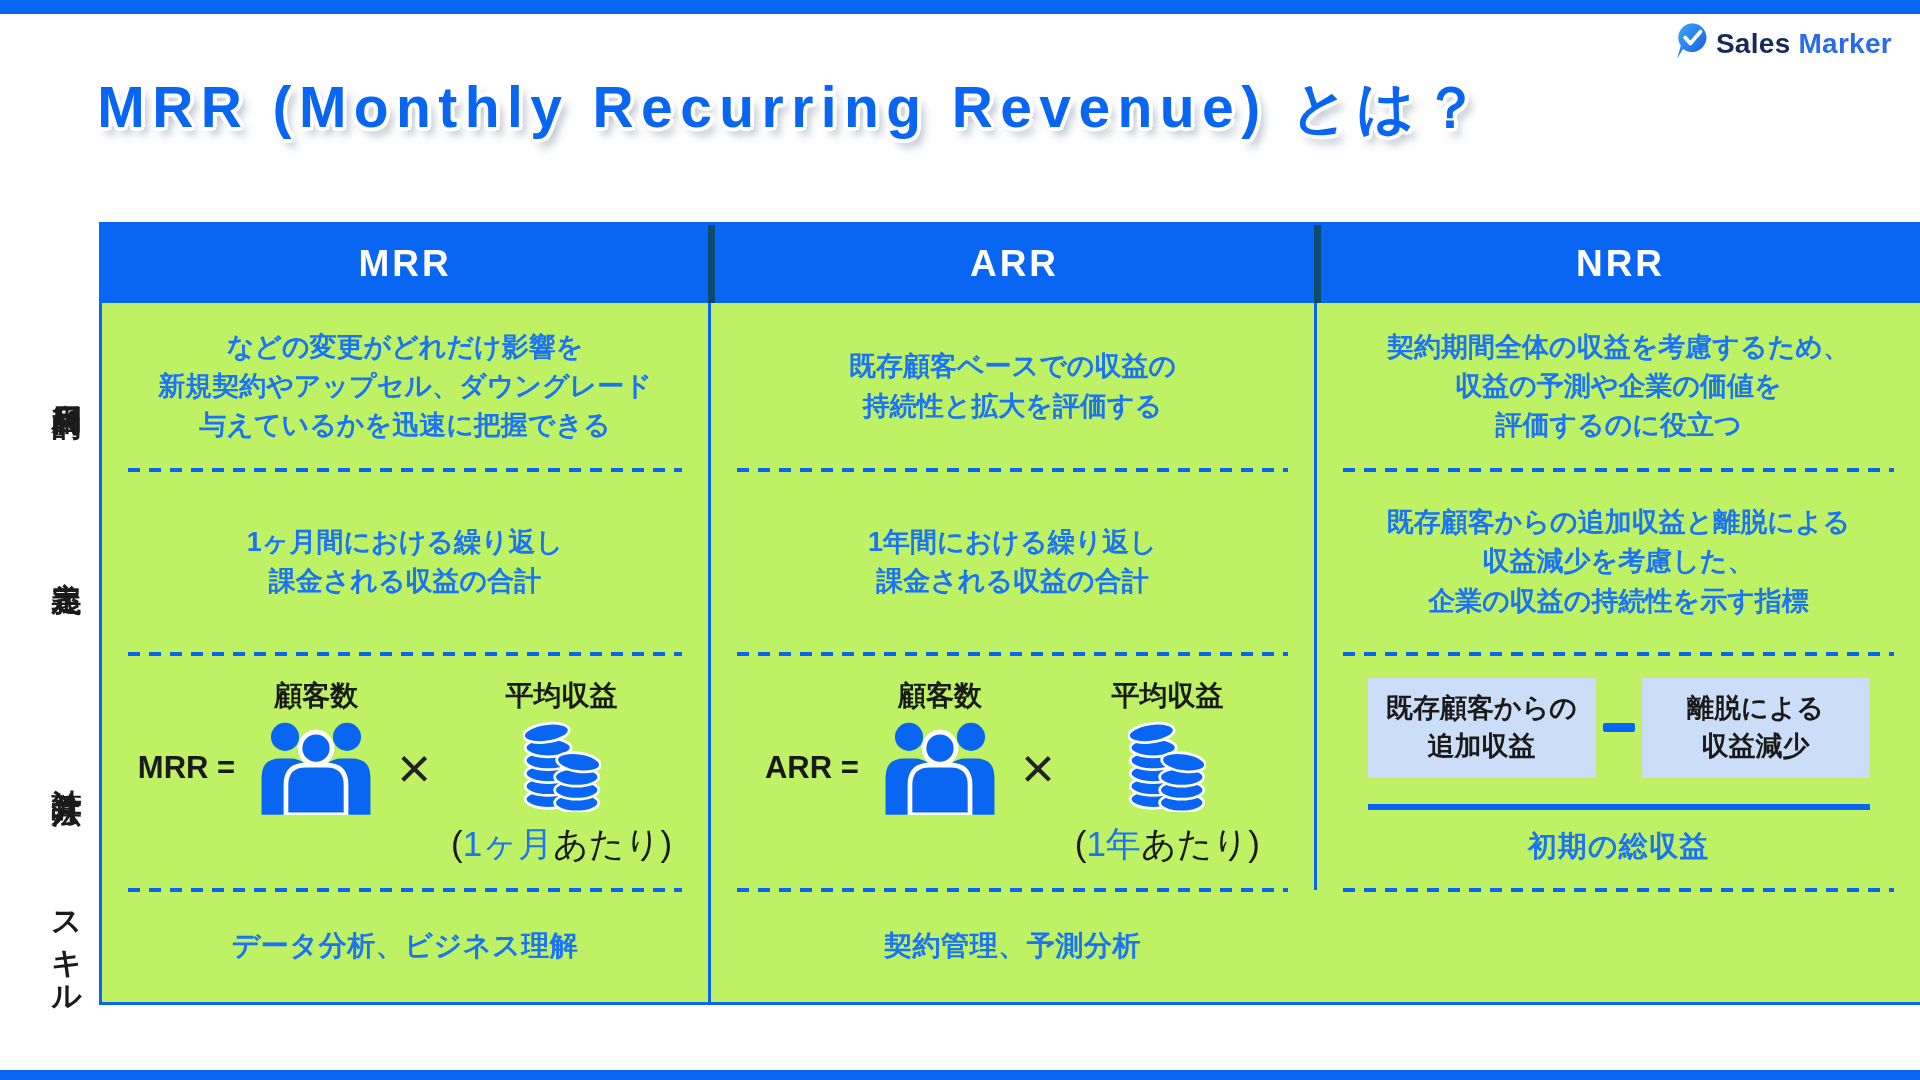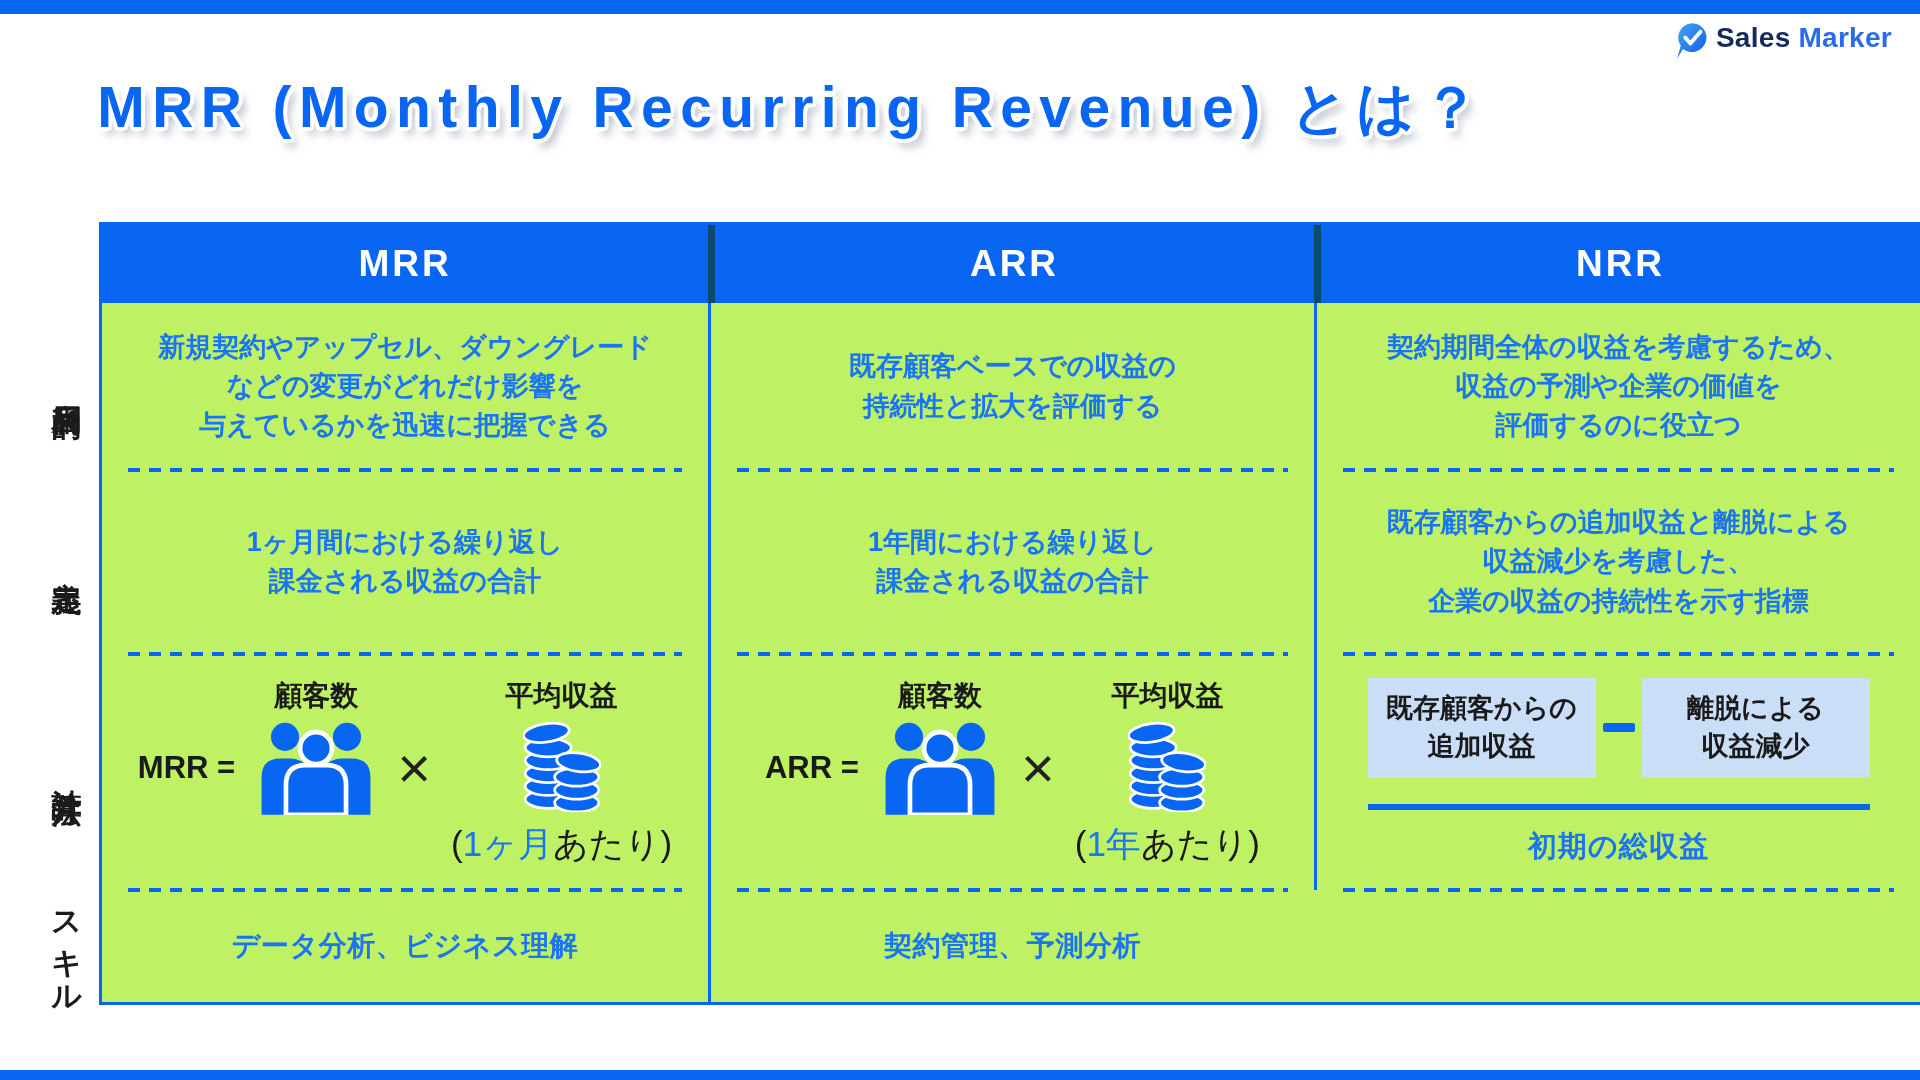--- a/index.html
+++ b/index.html
@@ -12,21 +12,21 @@
   }
   *{margin:0;padding:0;box-sizing:border-box;}
   html,body{background:#fff;}
   body{font-family:"Liberation Sans","DejaVu Sans",sans-serif;}
   .canvas{position:relative;width:1920px;height:1080px;background:#fff;overflow:hidden;}
 
   .topbar{position:absolute;left:0;top:0;width:1920px;height:14px;background:var(--blue);}
   .bottombar{position:absolute;left:0;bottom:0;width:1920px;height:10px;background:var(--blue);}
 
   
-  .logo{position:absolute;top:22px;right:28px;display:flex;align-items:flex-start;gap:7px;}
+  .logo{position:absolute;top:22px;right:28px;display:flex;align-items:flex-end;gap:7px;}
   .logo svg{display:block;}
   .logo-text{font-size:28px;font-weight:800;letter-spacing:0.01em;display:flex;gap:8px;}
   .logo-sales{color:var(--logo-navy);}
   .logo-marker{color:var(--logo-blue);}
 
   
   .title{position:absolute;left:0;top:70px;width:1584px;text-align:center;
     color:var(--blue);font-size:57px;font-weight:800;letter-spacing:0.13em;white-space:nowrap;
     text-shadow:-3px -3px 0 #fff,3px -3px 0 #fff,-3px 3px 0 #fff,3px 3px 0 #fff,
                  0 -4px 0 #fff,0 4px 0 #fff,-4px 0 0 #fff,4px 0 0 #fff,
@@ -112,22 +112,22 @@
   <div class="row-label rl-skill">スキル</div>
 
   <div class="table">
 
     <div class="cell head left">MRR</div>
     <div class="cell head mid">ARR</div>
     <div class="cell head right">NRR</div>
 
     <div class="cell body left">
       <div class="blue-lines">
+        <div>などの変更がどれだけ影響を</div>
         <div>新規契約やアップセル、ダウングレード</div>
-        <div>などの変更がどれだけ影響を</div>
         <div>与えているかを迅速に把握できる</div>
       </div>
       <div class="dash-sep"></div>
     </div>
     <div class="cell body right">
       <div class="blue-lines">
         <div>既存顧客ベースでの収益の</div>
         <div>持続性と拡大を評価する</div>
       </div>
       <div class="dash-sep"></div>

